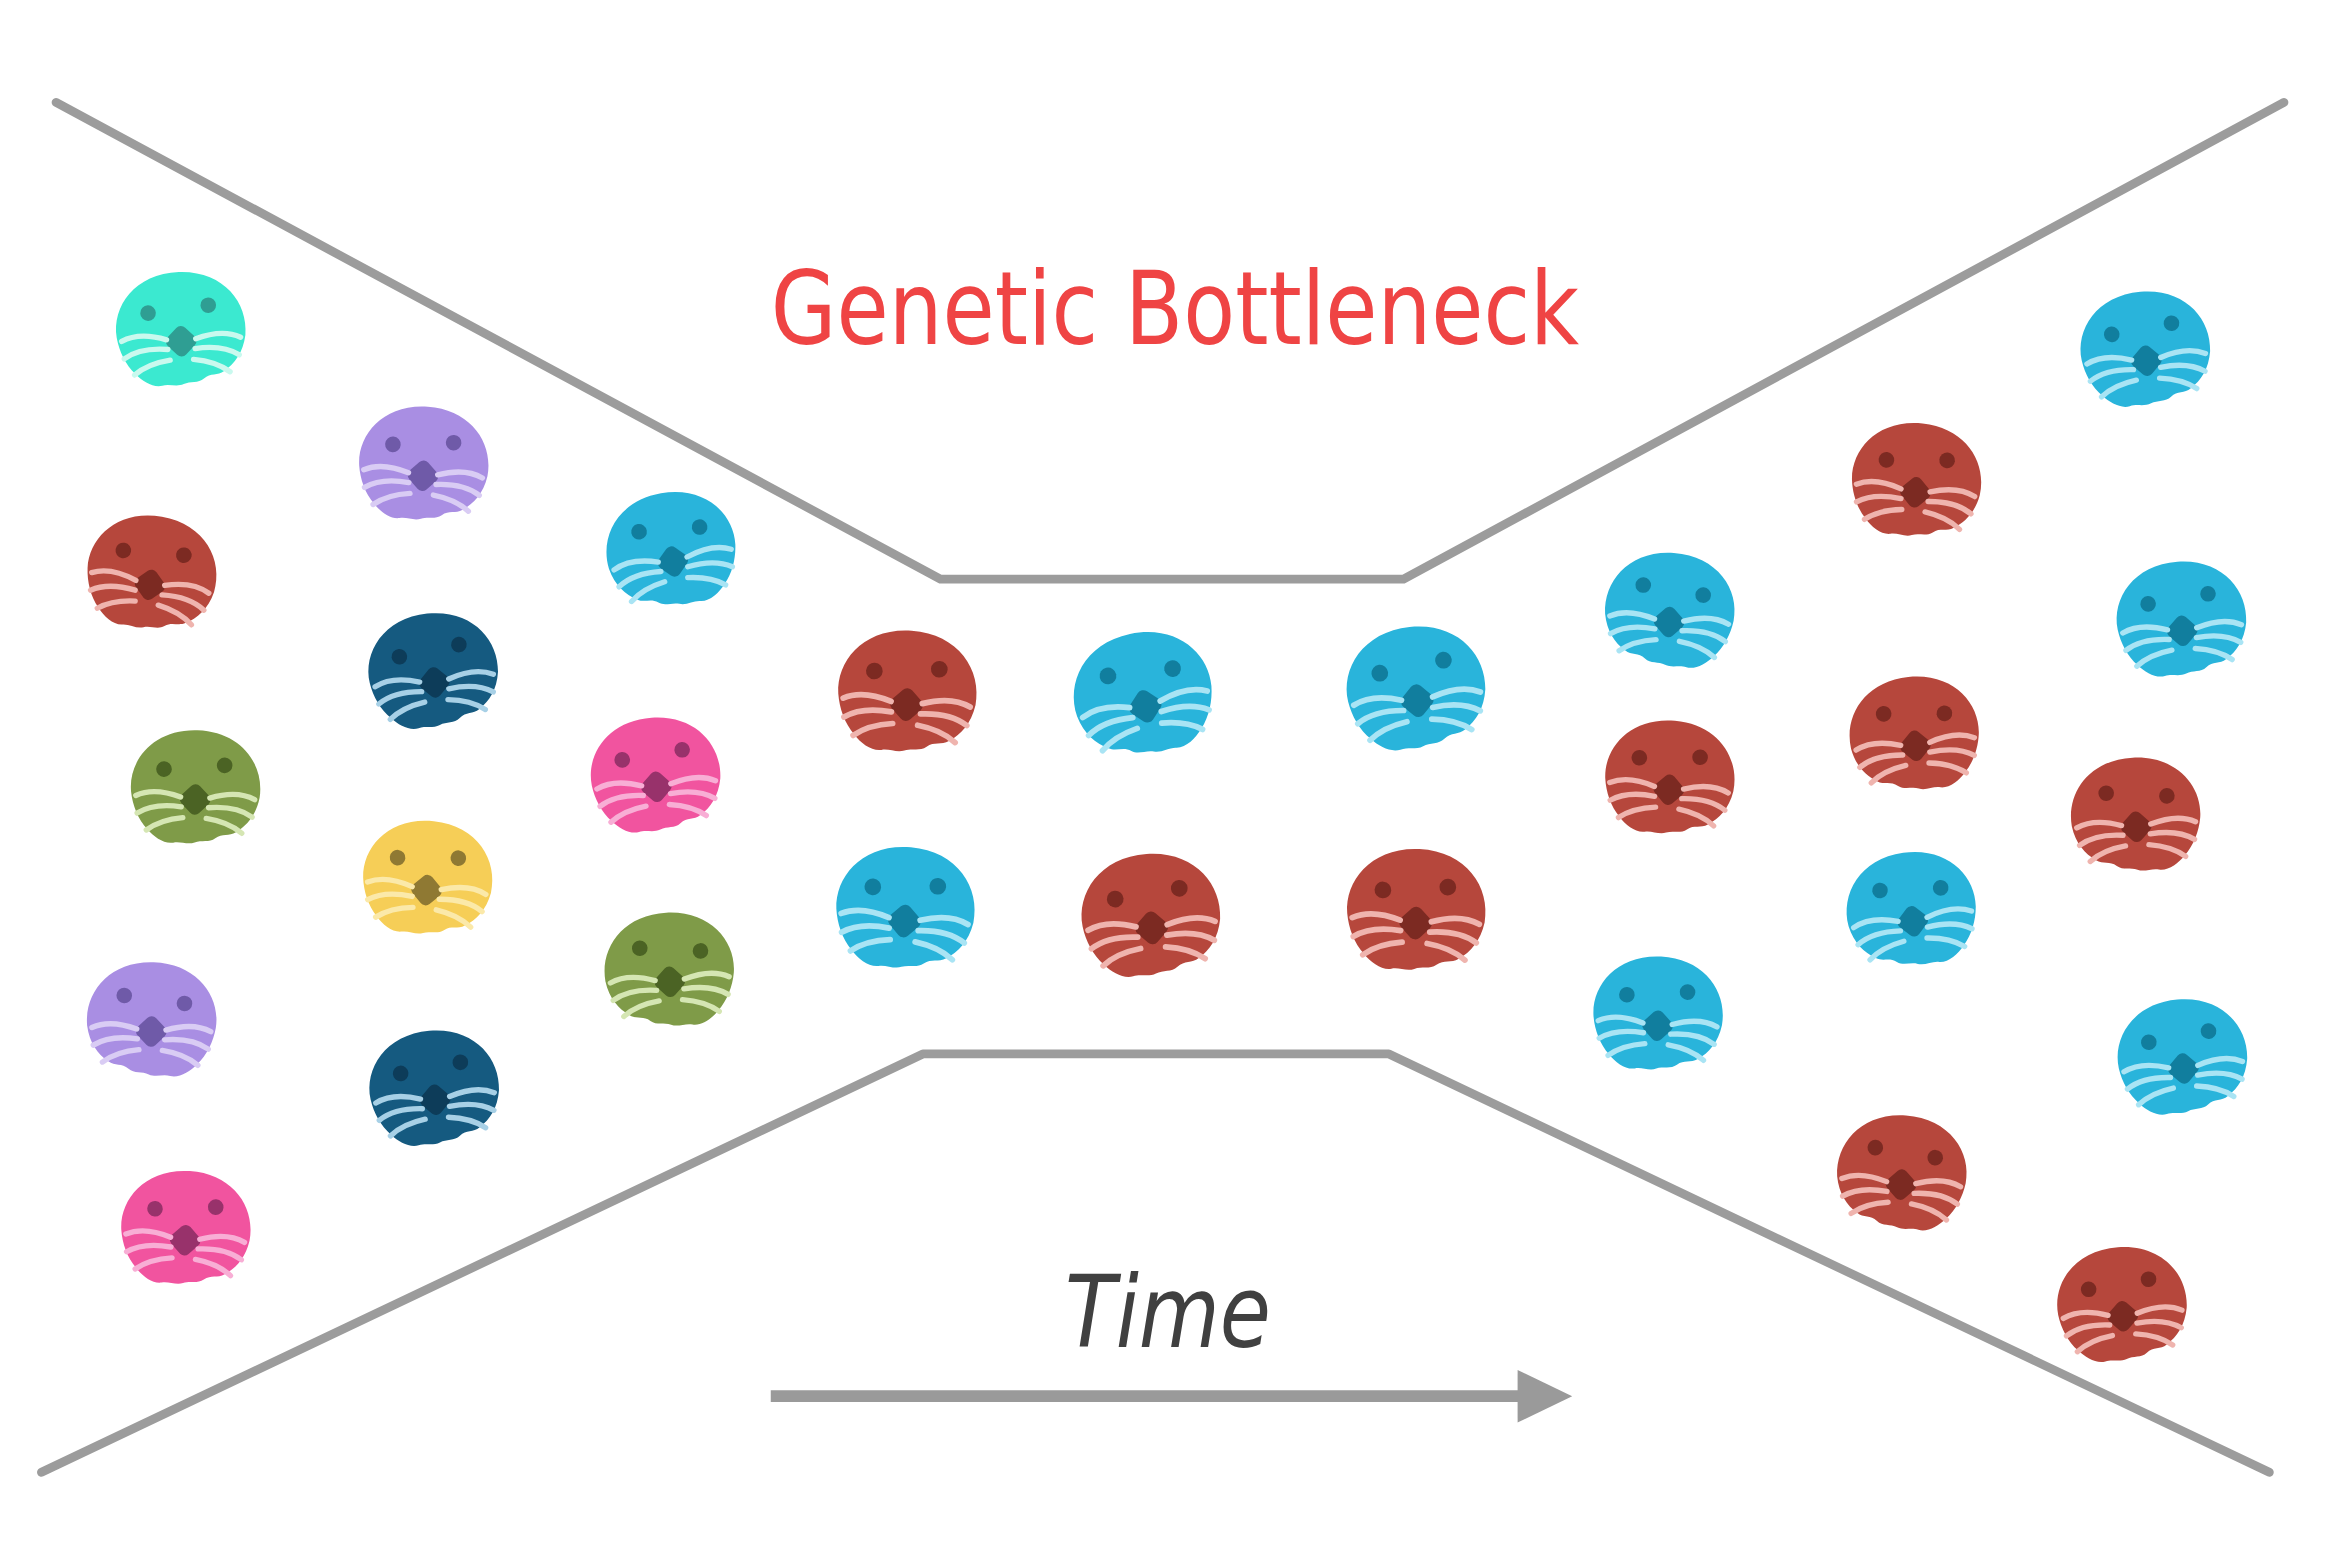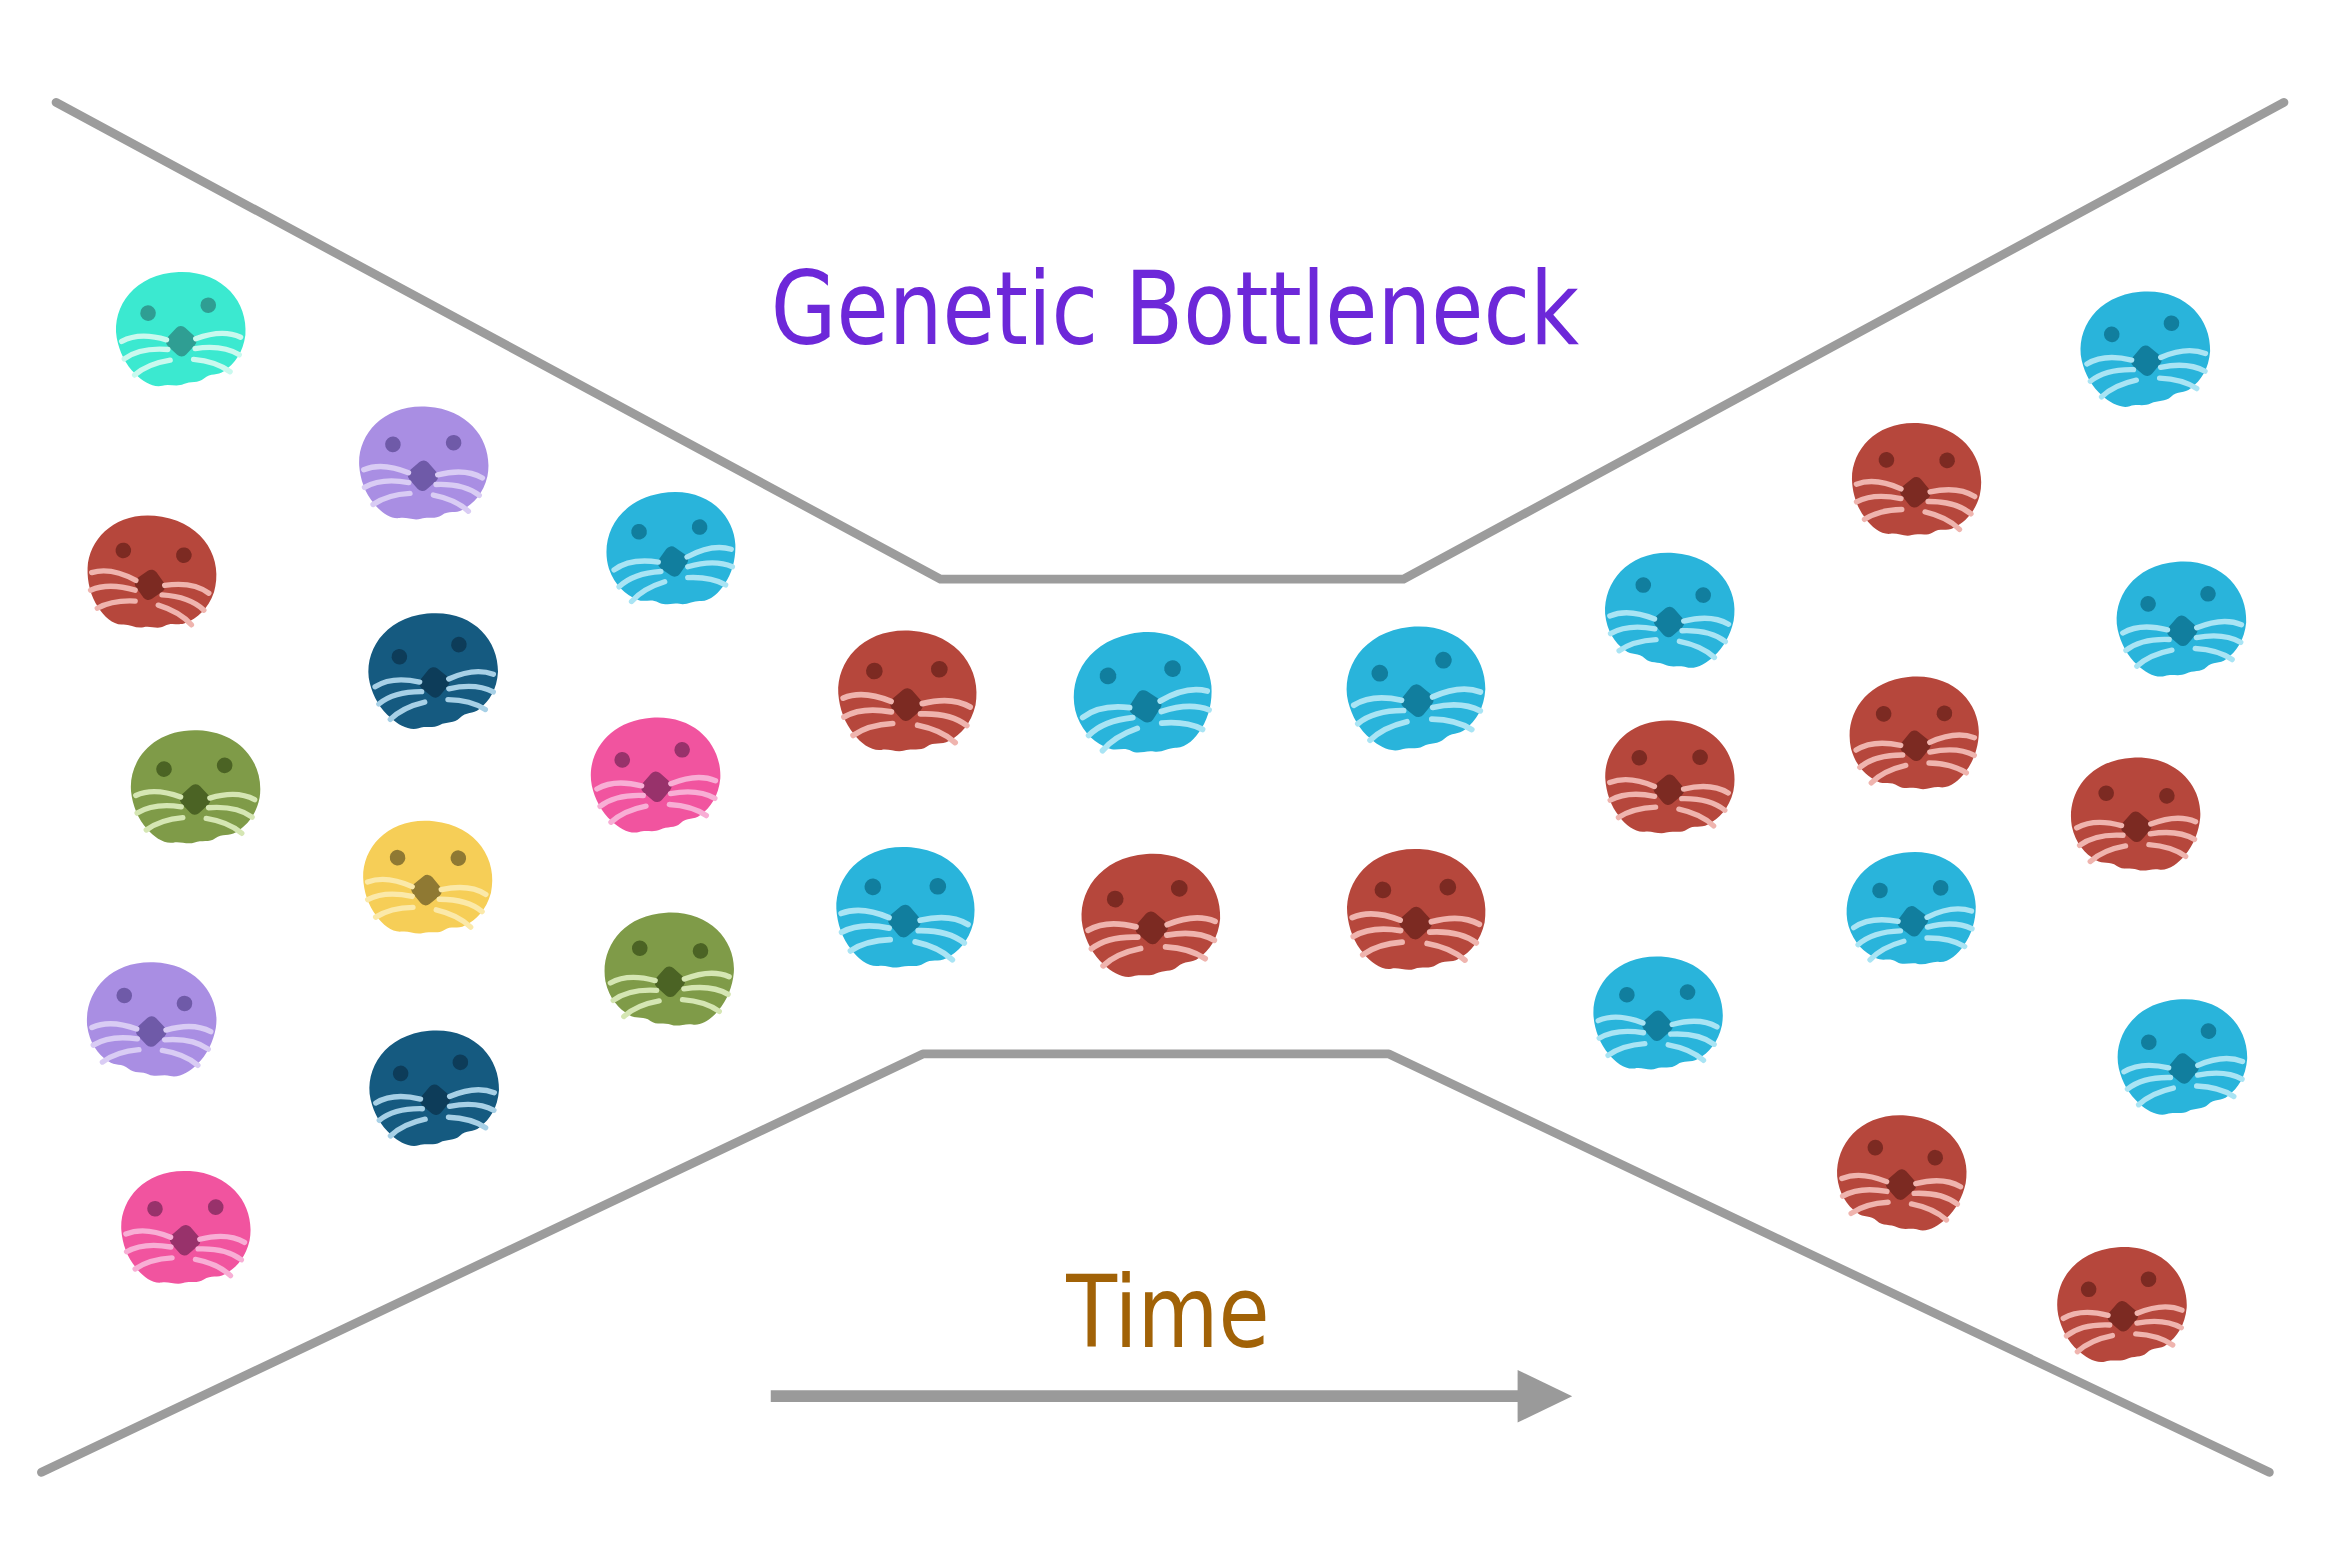--- a/index.html
+++ b/index.html
@@ -400,21 +400,21 @@
         <path d="M 61,88 C 43,86 28,88 16,96" fill="none" stroke="#EFB4AE" stroke-width="5.5" stroke-linecap="round"></path>
         <path d="M 63,99 C 47,101 36,105 26,113" fill="none" stroke="#EFB4AE" stroke-width="5.5" stroke-linecap="round"></path>
         <path d="M 90,78 C 108,72 124,72 136,78" fill="none" stroke="#EFB4AE" stroke-width="5.5" stroke-linecap="round"></path>
         <path d="M 89,88 C 107,86 122,88 134,96" fill="none" stroke="#EFB4AE" stroke-width="5.5" stroke-linecap="round"></path>
         <path d="M 87,99 C 103,101 114,105 124,113" fill="none" stroke="#EFB4AE" stroke-width="5.5" stroke-linecap="round"></path>
       </g>
       <line x1="790" y1="1432" x2="1564" y2="1432" stroke="#9a9a9a" stroke-width="12"></line>
       <polygon points="1612,1432 1556,1405 1556,1459" fill="#9a9a9a"></polygon>
     </svg>
 
-  <div class="label" style="left: 1175px; top: 309px; color: #6d28d9; font-size: 101px;">
+  <div class="label" style="left: 1175px; top: 309px; color: #ef4444; font-size: 101px;">
     <span class="condensed">Genetic Bottleneck</span>
   </div>
 
-  <div class="label" style="left: 1168px; top: 1312px; color: #a16207; font-size: 99px;">
+  <div class="label" style="left: 1168px; top: 1312px; color: #404040; font-size: 99px; font-style: italic;">
     <span class="condensed">Time</span>
   </div>
 </div>
 
 
 </body></html>

